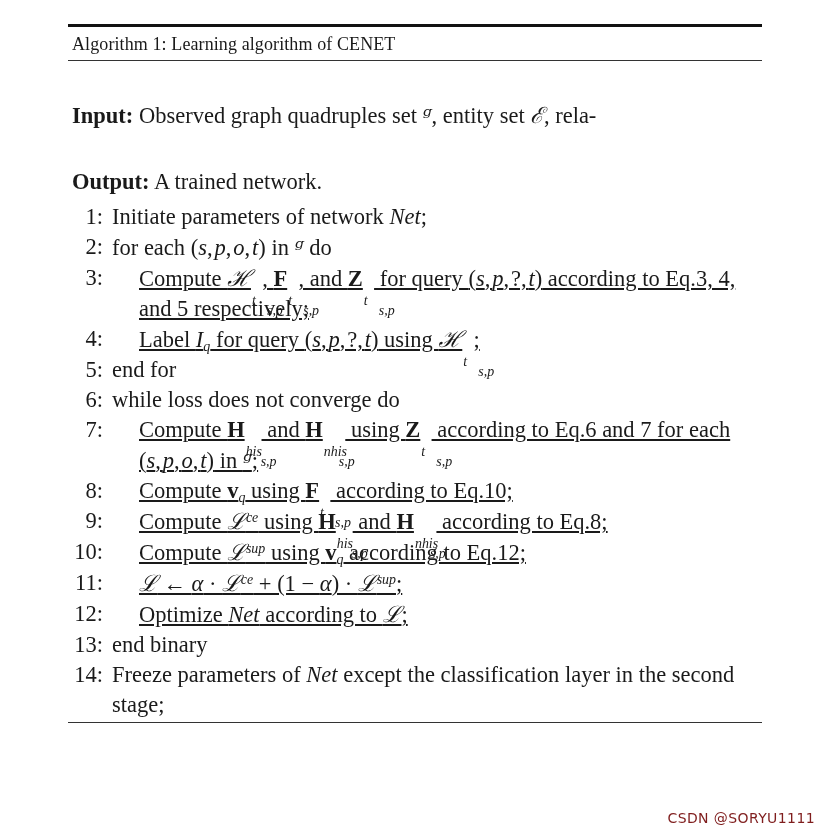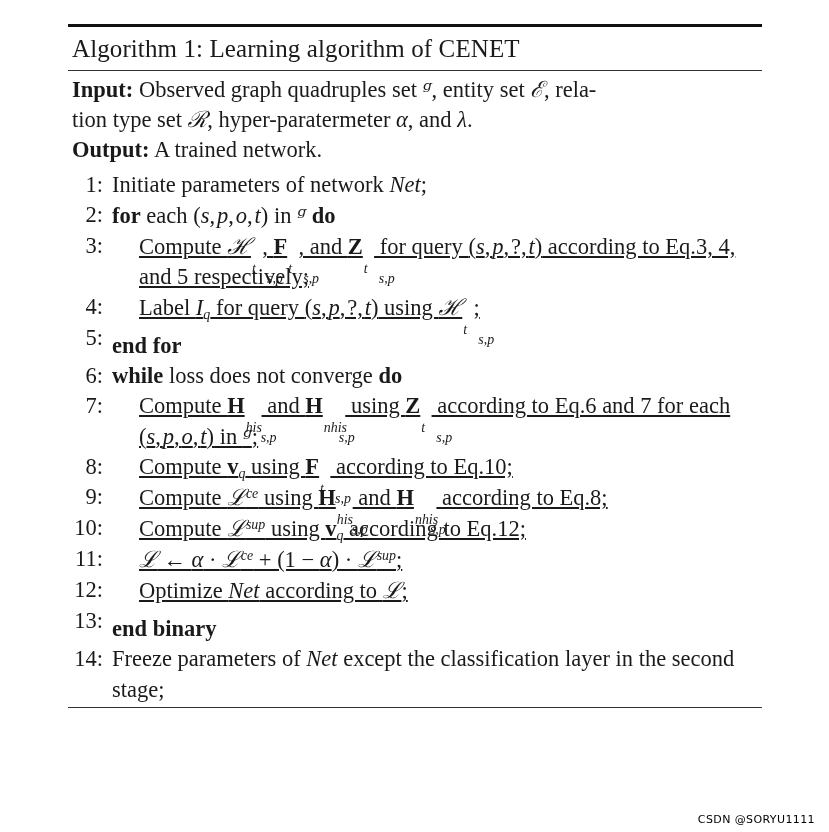--- a/index.html
+++ b/index.html
@@ -30,32 +30,32 @@
     font-size: 0;
   }
   .rule-thin {
     border-top: 1.4px solid #333;
     height: 0;
     line-height: 0;
     font-size: 0;
   }
 
   .algo-title {
-    font-size: 25px;
+    font-size: 18px;
     line-height: 1.45;
     padding: 4px 0 3px 4px;
     letter-spacing: 0.1px;
   }
 
   .io-block {
     font-size: 22.5px;
     line-height: 1.33;
     padding: 4px 0 2px 4px;
   }
-  .io-block .io-line { text-indent: 0; }
+  .io-block .io-line { text-indent: 0; margin-top: 36px; }
   .io-label { font-weight: bold; }
 
   ol.steps {
     list-style: none;
     margin: 0;
     padding: 3px 0 2px 0;
     font-size: 22.5px;
     line-height: 1.335;
   }
   ol.steps > li {
@@ -78,21 +78,21 @@
   }
   .indent-1 .step-body { padding-left: 27px; text-decoration: underline; }
 
   
   .mi { font-style: italic; }
   .mb { font-weight: bold; font-style: normal; }
   .cal {
     font-family: "DejaVu Serif", "Liberation Serif", serif;
     font-style: italic;
   }
-  .kw { font-weight: bold; margin-top: 8px; }
+  .kw { font-weight: normal; }
   sub, sup {
     font-size: 0.62em;
     line-height: 0;
     font-style: italic;
   }
   sub { vertical-align: -0.28em; }
   sup { vertical-align: 0.52em; }
   .sbsp {
     display: inline-block;
     vertical-align: baseline;
@@ -115,39 +115,38 @@
     white-space: nowrap;
   }
   .sbsp-pad { display: inline-block; }
   .nb { white-space: nowrap; }
 
   #watermark {
     position: absolute;
     right: 14px;
     bottom: 6px;
     font-family: "DejaVu Sans", "Liberation Sans", sans-serif;
-    font-size: 11px;
-    color: #000000;
+    font-size: 14px;
+    color: #7f1d1d;
     letter-spacing: 0.4px;
   }
 </style>
 </head>
 <body>
 
 <div id="algorithm-box">
 
   <div class="rule-thick"></div>
 
   <div class="algo-title">Algorithm 1: Learning algorithm of CENET</div>
 
   <div class="rule-thin"></div>
 
   <div class="io-block">
     <div class="io-line"><span class="io-label">Input:</span> <span>Observed graph quadruples set</span> <span class="cal">ᵍ</span><span>, entity set</span> <span class="cal">ℰ</span><span>, rela-</span></div>
-    <div class="io-line"><span>tion type set</span> <span class="cal">ℛ</span><span>, hyper-paratermeter</span> <span class="mi">α</span><span>, and</span> <span class="mi">λ</span><span>.</span></div>
     <div class="io-line"><span class="io-label">Output:</span> <span>A trained network.</span></div>
   </div>
 
   <ol class="steps">
 
     <li>
       <span class="step-num">1:</span>
       <span class="step-body">Initiate parameters of network <span class="mi">Net</span>;</span>
     </li>
 

